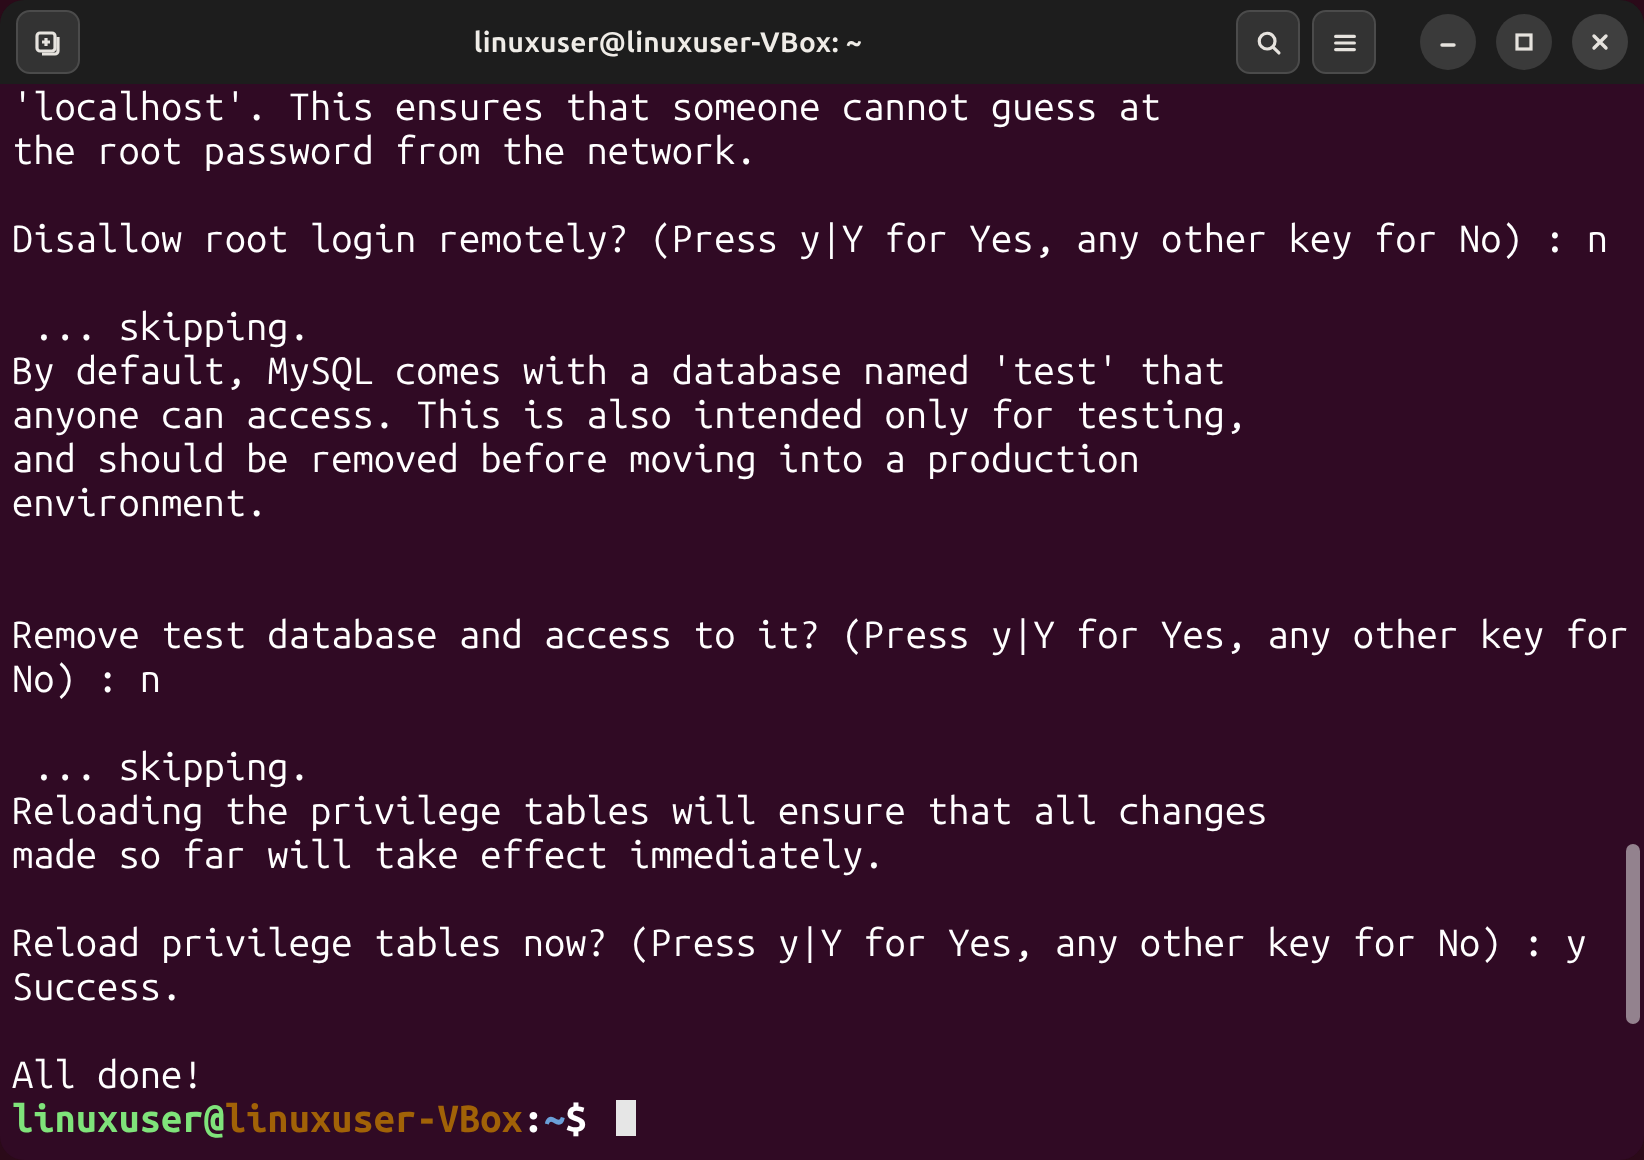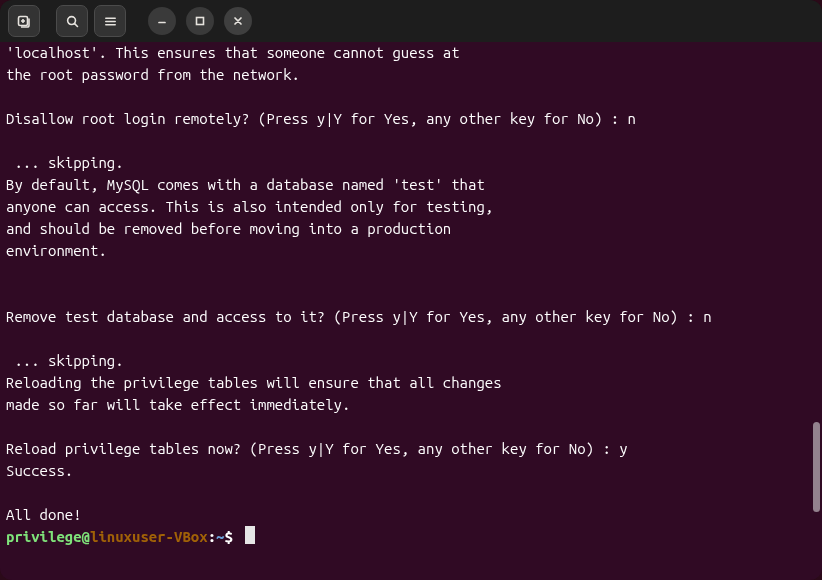--- a/index.html
+++ b/index.html
@@ -7,21 +7,21 @@
     .window { width:822px; height:580px; background:#2b0a19; border-radius:12px; display:flex; flex-direction:column; overflow:hidden; }
     .titlebar { height:42px; background:#1d1d1d; display:flex; align-items:center; padding:0 8px; gap:6px; color:#e8e6e3; font-family:Ubuntu,"Segoe UI",sans-serif; font-size:14px; }
     .tb-btn { width:32px; height:32px; border:1px solid #4b4b4b; background:#333333; border-radius:7px; display:flex; align-items:center; justify-content:center; color:#e8e6e3; }
     .tb-spacer { flex:0 0 4px; }
     .title { flex:1; text-align:center; font-weight:600; color:#efece7; letter-spacing:0.2px; }
     .controls { display:flex; gap:10px; }
     .ctrl { width:28px; height:28px; border-radius:50%; background:#3a3a3a; display:flex; align-items:center; justify-content:center; color:#ddd; }
     .ctrl.close { background:#3f3f3f; }
     .ctrl svg, .tb-btn svg { display:block; }
 
-    .term { flex:1; background:#300A24; color:#ffffff; font-size:15px; line-height:22px; padding:0 6px 6px 6px; white-space:pre-wrap; overflow-y:auto; position:relative; }
+    .term { flex:1; background:#300A24; color:#ffffff; font-size:19px; line-height:22px; padding:0 6px 6px 6px; white-space:pre-wrap; overflow-y:auto; position:relative; }
     .scrollthumb { position:absolute; right:2px; top:380px; width:7px; height:90px; border-radius:4px; background:rgba(230,230,230,0.55); }
     .p-user { color:#7fe37a; font-weight:bold; }
     .p-host { color:#a16207; font-weight:bold; }
     .p-sep  { color:#ffffff; font-weight:bold; }
     .p-path { color:#6aa0d8; font-weight:bold; }
     .cursor { display:inline-block; width:10px; height:18px; background:#e6e6e6; vertical-align:-2px; margin-left:4px; }
   </style>
 </head>
 <body>
 
@@ -32,20 +32,21 @@
       <span>
         <svg width="16" height="16" viewBox="0 0 16 16" fill="none" stroke="#e6e3de" stroke-width="1.6">
           <rect x="2.5" y="3.5" width="9" height="9" rx="1.5"></rect>
           <path d="M7 6v4M5 8h4"></path>
           <path d="M13 5.5v7a1.5 1.5 0 0 1-1.5 1.5H5"></path>
         </svg>
       </span>
     </div>
     <div class="tb-spacer"></div>
 
+    <div class="title">linuxuser@linuxuser-VBox: ~</div>
 
     <div class="tb-btn">
       <span>
         <svg width="15" height="15" viewBox="0 0 16 16" fill="none" stroke="#e6e3de" stroke-width="1.7" stroke-linecap="round">
           <circle cx="7" cy="7" r="4.2"></circle>
             <path d="M10.3 10.3 L13.3 13.3"></path>
         </svg>
       </span>
     </div>
     <div class="tb-btn">
@@ -98,17 +99,17 @@
 Remove test database and access to it? (Press y|Y for Yes, any other key for No) : n
 
  ... skipping.
 Reloading the privilege tables will ensure that all changes
 made so far will take effect immediately.
 
 Reload privilege tables now? (Press y|Y for Yes, any other key for No) : y
 Success.
 
 All done!
-</div><span class="p-user">privilege</span><span class="p-user">@</span><span class="p-host">linuxuser-VBox</span><span class="p-sep">:</span><span class="p-path">~</span><span class="p-sep">$ </span><span class="cursor"></span>
+</div><span class="p-user">linuxuser</span><span class="p-user">@</span><span class="p-host">linuxuser-VBox</span><span class="p-sep">:</span><span class="p-path">~</span><span class="p-sep">$ </span><span class="cursor"></span>
     <div class="scrollthumb"></div>
   </div>
 
 </div>
 
 </body></html>

